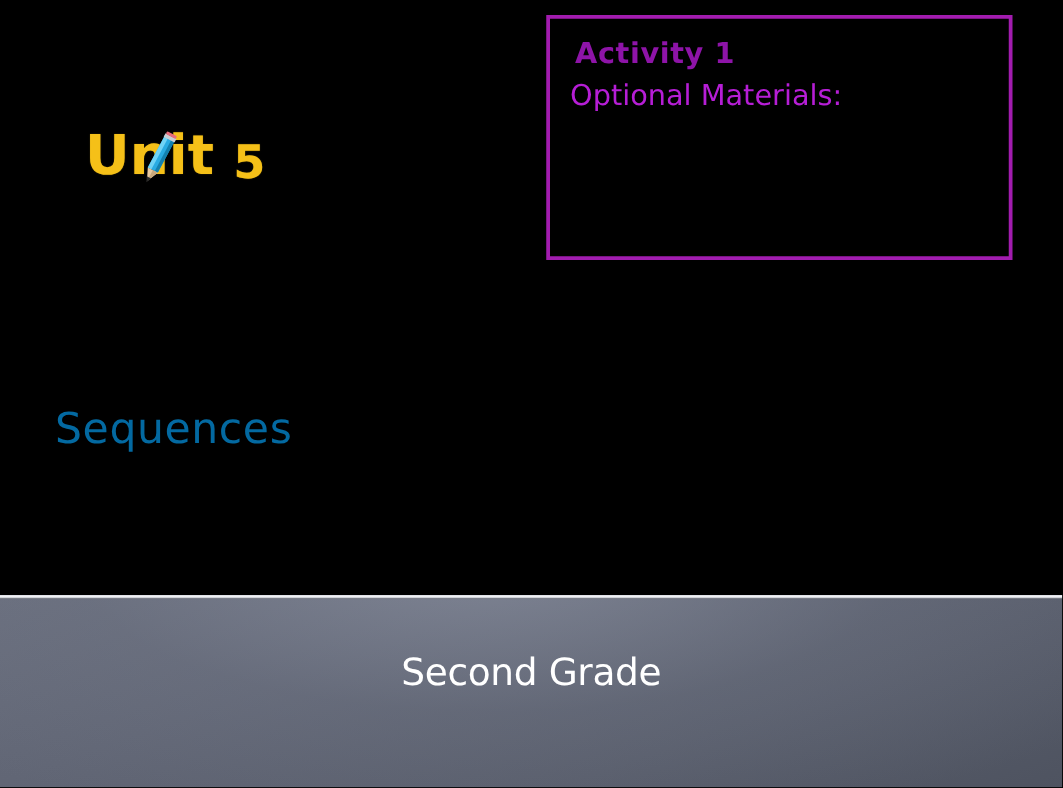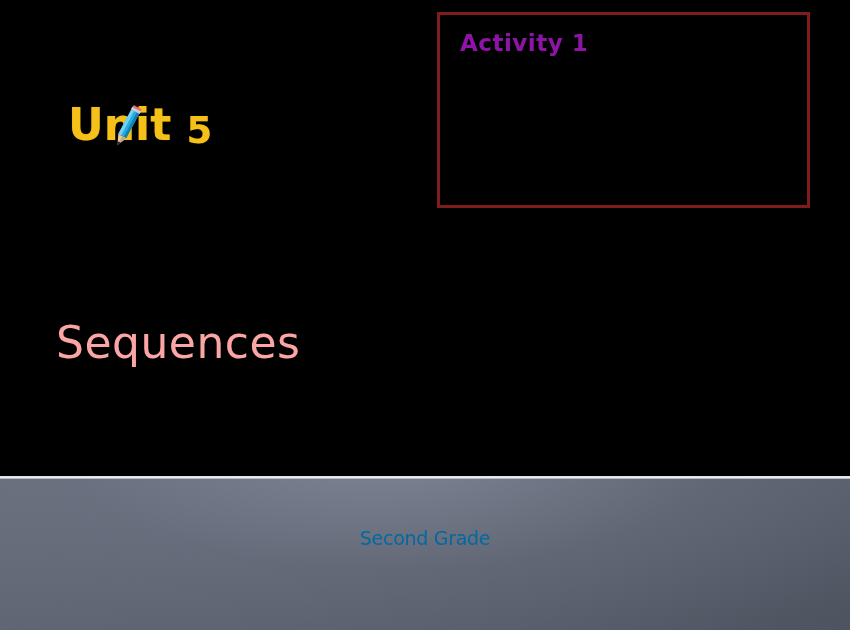--- a/index.html
+++ b/index.html
@@ -49,39 +49,39 @@
     position: absolute;
     left: 104px;
     top: 104px;
     width: 44px;
     height: 48px;
     pointer-events: none;
   }
 
   .subject-title {
     position: absolute;
-    left: 56px;
+    left: 44px;
     top: 318px;
-    color: #fca5a5;
+    color: #0369a1;
     font-family: "DejaVu Sans", sans-serif;
     font-weight: normal;
-    font-size: 44px;
+    font-size: 34px;
     line-height: 50px;
     letter-spacing: 0.5px;
     white-space: nowrap;
   }
 
   
   .activity-box {
     position: absolute;
     left: 437px;
     top: 12px;
     width: 373px;
     height: 196px;
-    border: 3px solid #7f1d1d;
+    border: 3px solid #a21caf;
     background: #000000;
     box-sizing: border-box;
     padding: 12px 10px 8px 16px;
   }
   .activity-heading {
     color: #8E14A8;
     font-family: "DejaVu Sans", sans-serif;
     font-weight: bold;
     font-size: 23px;
     line-height: 32px;
@@ -119,24 +119,24 @@
         rgba(120,126,142,0.25) 42%,
         rgba(0,0,0,0) 78%),
       linear-gradient(160deg, #686d7c 0%, #616675 32%, #585d6b 68%, #4e5360 100%);
   }
   .footer-text {
     position: absolute;
     left: 0;
     top: 518px;
     width: 850px;
     text-align: center;
-    color: #0369a1;
+    color: #ffffff;
     font-family: "DejaVu Sans", sans-serif;
     font-weight: normal;
-    font-size: 19px;
+    font-size: 30px;
     line-height: 41px;
     letter-spacing: -0.3px;
   }
   .footer-text div { white-space: nowrap; }
 </style>
 </head>
 <body>
 
 <div class="slide">
 
@@ -162,20 +162,21 @@
       <polygon points="20.5,39.5 24.5,39.5 22.5,43.8" fill="#2B2B2B"></polygon>
 
       <rect x="18" y="0" width="9" height="2.4" rx="1" fill="#E86A7A"></rect>
     </g>
   </svg>
 
   <div class="subject-title">Sequences</div>
 
   <div class="activity-box">
     <div class="activity-heading">Activity 1</div>
+    <div class="activity-body">Optional Materials:</div>
   </div>
 
   <div class="footer-rule"></div>
   <div class="footer-band"></div>
   <div class="footer-text">
     <div>Second Grade</div>
   </div>
 
 </div>
 

